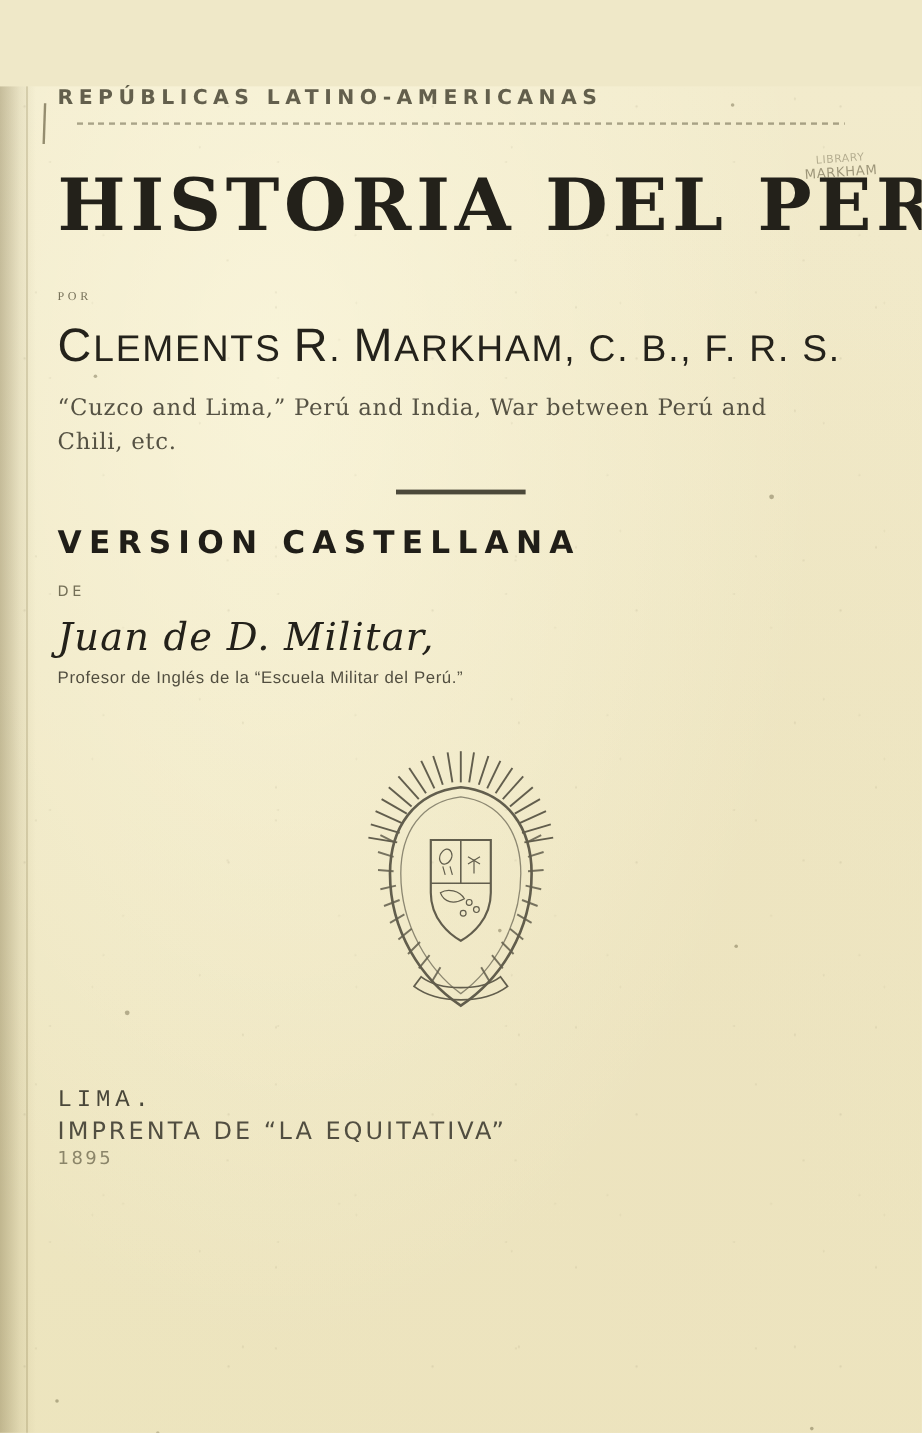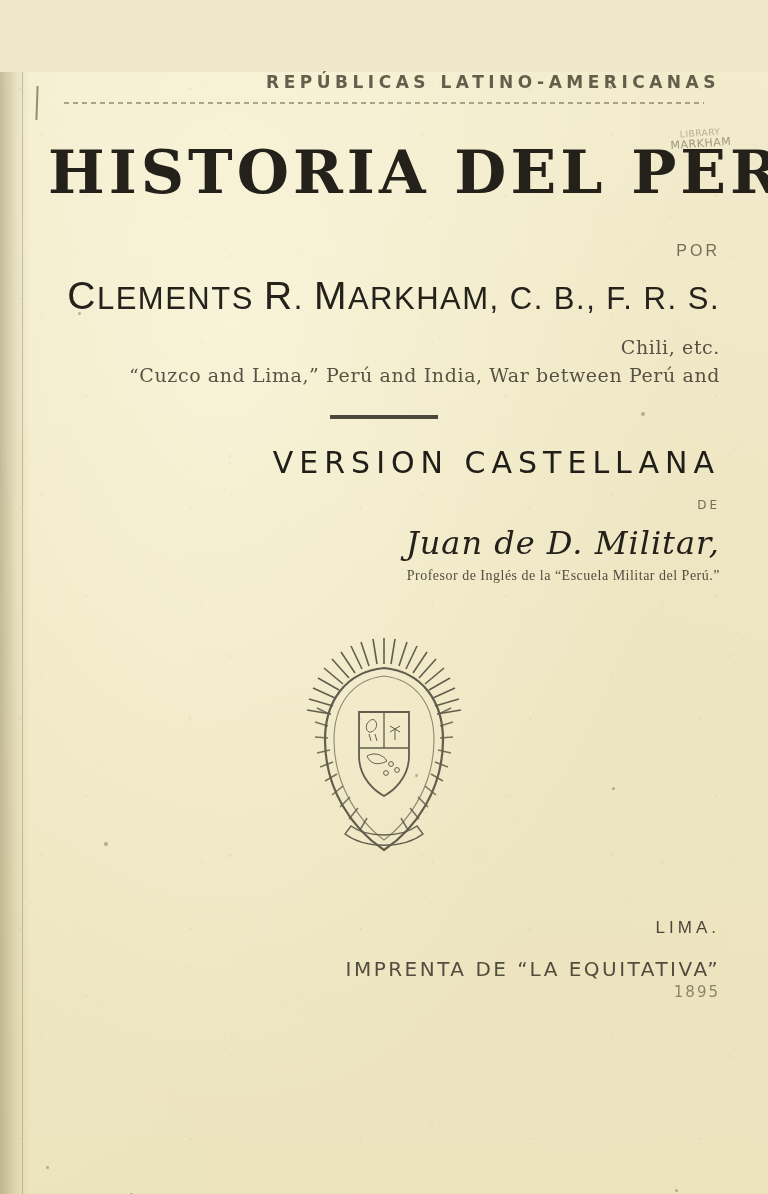--- a/index.html
+++ b/index.html
@@ -69,21 +69,21 @@
     width: 2px; height: 34px;
     background: rgba(70,60,30,0.55);
     transform: rotate(2deg);
     pointer-events: none;
   }
 
   .content {
     position: relative;
     z-index: 3;
     padding: 0 48px;
-    text-align: right;
+    text-align: left;
   }
 
   
   .series {
     margin-top: 72px;
     font-family: "DejaVu Sans", sans-serif;
     font-size: 17px;
     letter-spacing: 4.5px;
     color: #43402f;
     opacity: 0.82;
@@ -108,22 +108,22 @@
     font-size: 60px;
     line-height: 1;
     letter-spacing: 4px;
     color: #23211a;
     font-weight: 700;
     white-space: nowrap;
   }
 
   .small-caps-lab {
     margin-top: 28px;
-    font-family: Liberation Sans, sans-serif;
-    font-size: 16px;
+    font-family: Liberation Serif, serif;
+    font-size: 10px;
     letter-spacing: 3px;
     color: #4a452f;
     opacity: 0.75;
   }
 
   .author {
     margin-top: 14px;
     font-family: Liberation Sans, sans-serif;
     font-size: 31px;
     letter-spacing: 1.5px;
@@ -155,22 +155,22 @@
     margin: 26px auto 0;
     width: 108px;
     height: 4px;
     background: #2e2b20;
     opacity: 0.85;
   }
 
   .version {
     margin-top: 26px;
     font-family: "DejaVu Sans", sans-serif;
-    font-weight: 400;
-    font-size: 30px;
+    font-weight: 700;
+    font-size: 26px;
     letter-spacing: 6px;
     color: #201e18;
     white-space: nowrap;
   }
 
   .de {
     margin-top: 18px;
     font-family: "DejaVu Sans", sans-serif;
     font-size: 12px;
     letter-spacing: 3px;
@@ -182,21 +182,21 @@
     margin-top: 12px;
     font-family: "DejaVu Serif", serif;
     font-style: italic;
     font-size: 32px;
     letter-spacing: 1px;
     color: #23211a;
   }
 
   .translator-title {
     margin-top: 6px;
-    font-family: Liberation Serif, serif;
+    font-family: Liberation Sans, sans-serif;
     font-size: 14px;
     letter-spacing: 0.5px;
     color: #3b382c;
     opacity: 0.88;
   }
 
   
   .emblem-wrap {
     margin-top: 44px;
     display: flex;
@@ -206,28 +206,28 @@
     width: 190px;
     height: 250px;
     opacity: 0.8;
   }
 
   
   .imprint {
     margin-top: 40px;
   }
   .imprint-city {
-    font-family: Liberation Sans, sans-serif;
-    font-size: 17px;
+    font-family: Liberation Mono, monospace;
+    font-size: 20px;
     letter-spacing: 4px;
     color: #2d2b21;
     opacity: 0.85;
   }
   .imprint-press {
-    margin-top: 19px;
+    margin-top: 1px;
     font-family: "DejaVu Sans", sans-serif;
     font-size: 20px;
     letter-spacing: 2.5px;
     color: #2a2820;
     opacity: 0.8;
   }
   .imprint-year {
     margin-top: 2px;
     font-family: "DejaVu Sans", sans-serif;
     font-size: 15px;
@@ -292,22 +292,22 @@
     <h1 class="main-title">HISTORIA  DEL  PERÚ</h1>
 
     <div class="small-caps-lab">POR</div>
 
     <div class="author">
       <span class="cap">C</span><span>LEMENTS</span>&nbsp;<span class="cap">R</span><span>.</span>&nbsp;<span class="cap">M</span><span>ARKHAM, C. B., F. R. S.</span>
     </div>
 
 
     <div class="works">
+      <div>“Cuzco and Lima,” Perú and India, War between Perú and</div>
       <div>Chili, etc.</div>
-      <div>“Cuzco and Lima,” Perú and India, War between Perú and</div>
     </div>
 
     <div class="short-rule"></div>
 
     <div class="version">VERSION CASTELLANA</div>
 
     <div class="de">DE</div>
 
     <div class="translator">Juan de D. Militar,</div>
     <div class="translator-title">Profesor de Inglés de la “Escuela Militar del Perú.”</div>

